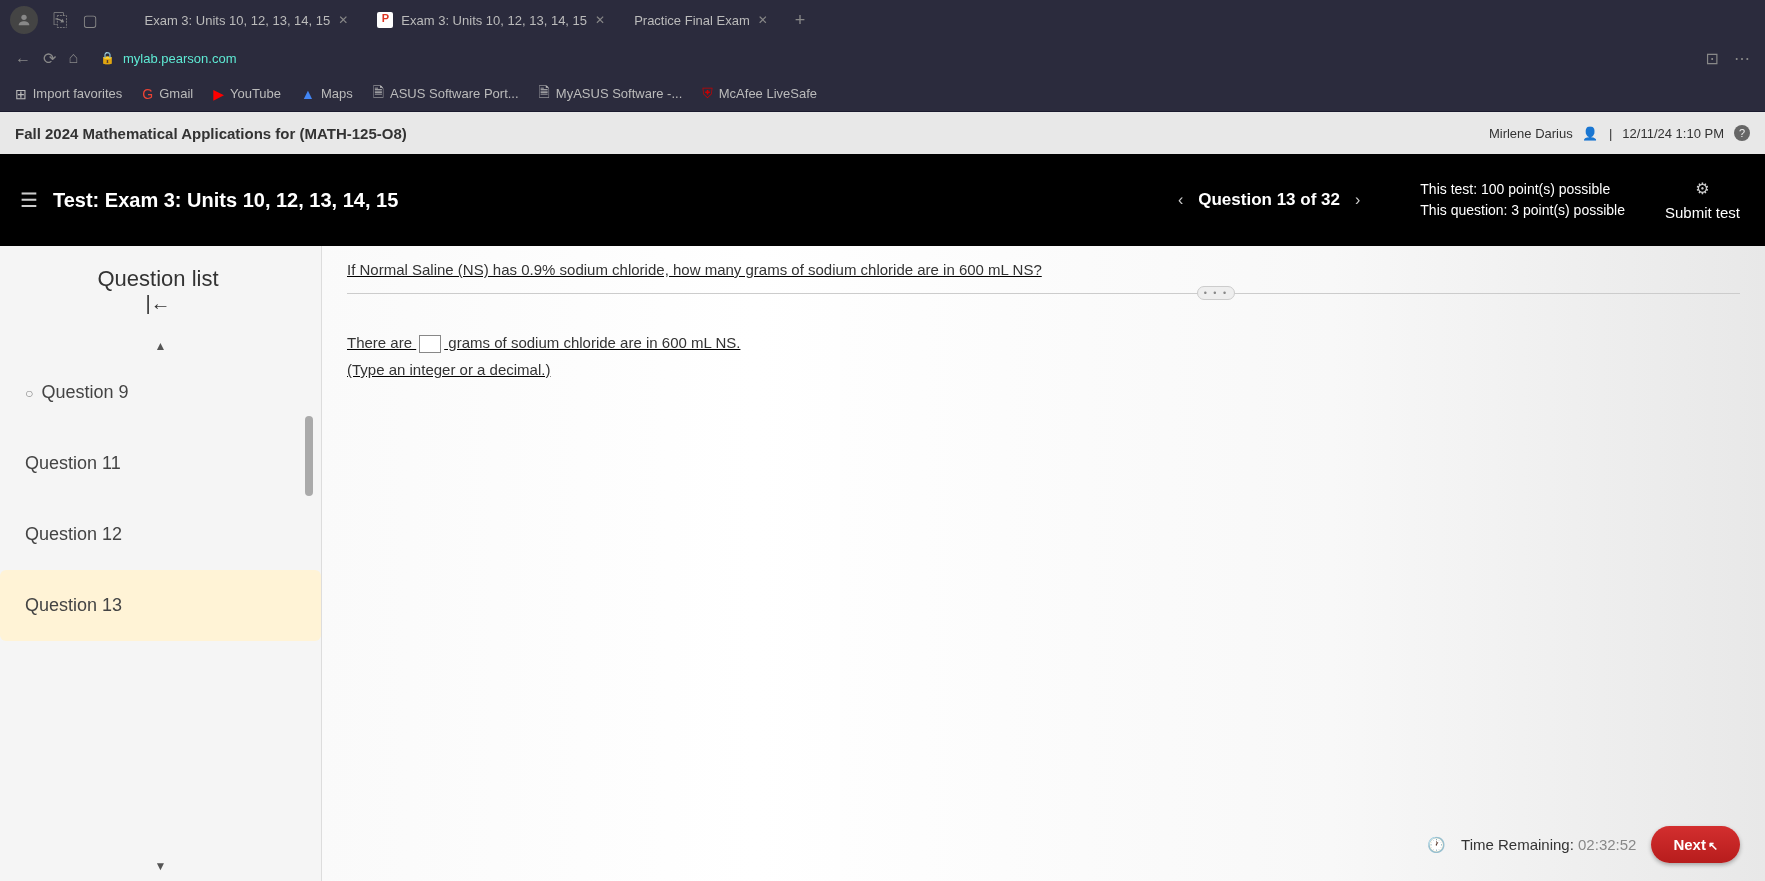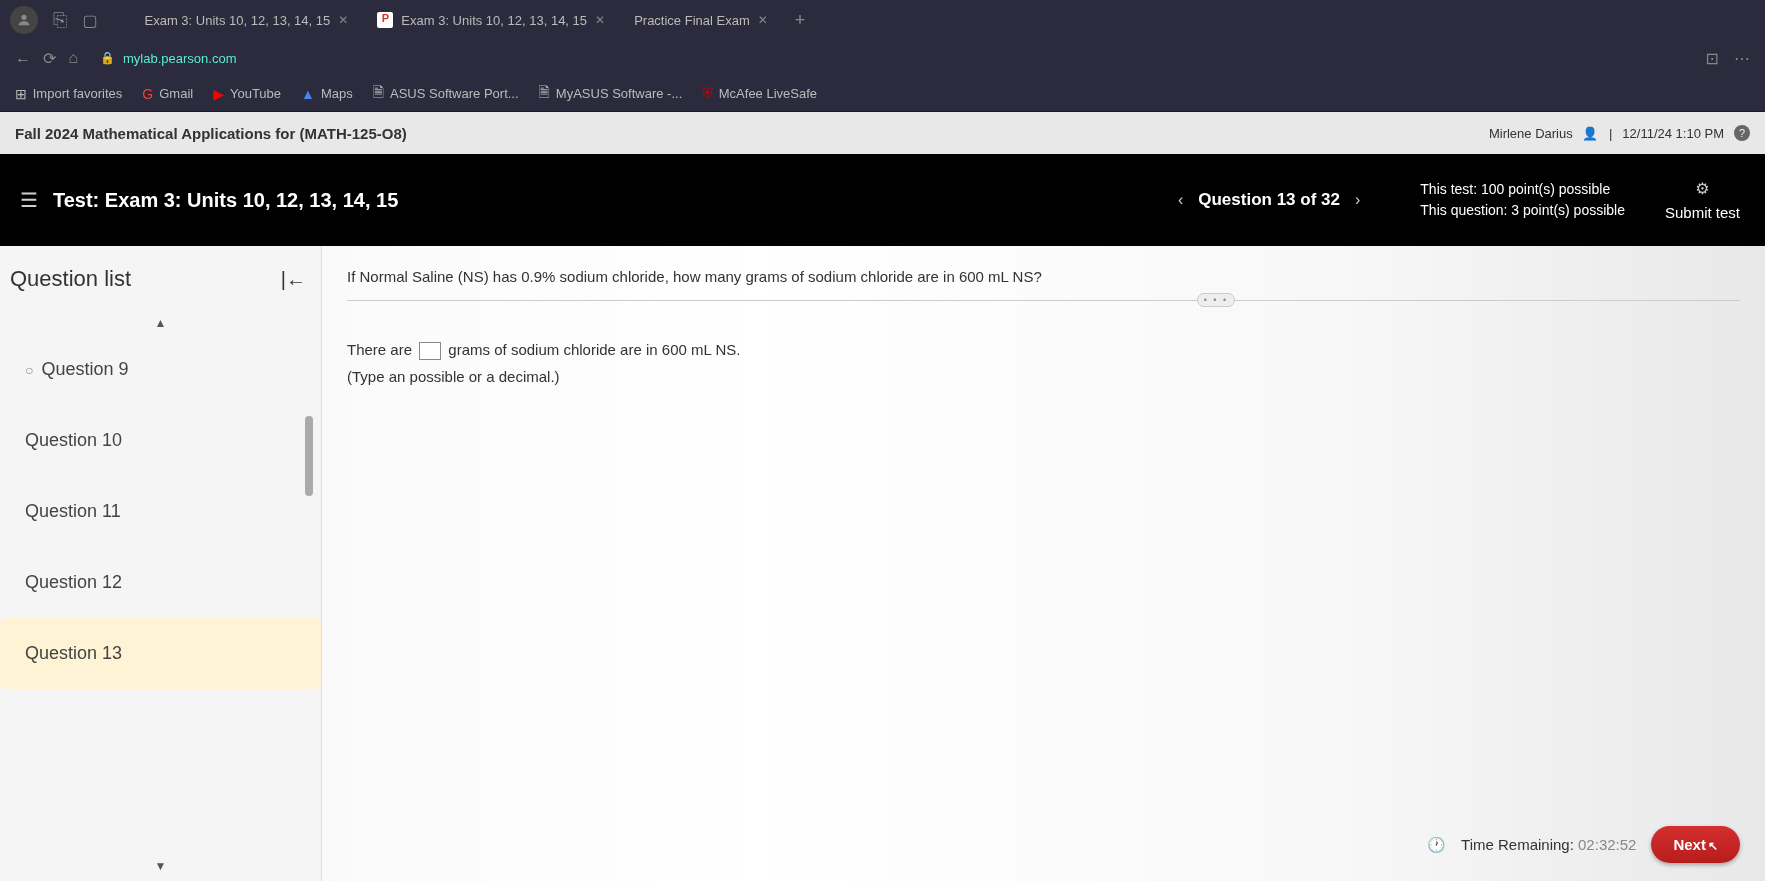--- a/index.html
+++ b/index.html
@@ -43,32 +43,32 @@
     .q-arrow { color: #ccc; font-size: 16px; cursor: pointer; }
     .q-text { font-size: 17px; font-weight: bold; }
     .test-info { margin-left: 60px; font-size: 14px; line-height: 1.5; }
     .submit-area { display: flex; flex-direction: column; align-items: center; gap: 6px; margin-left: 40px; margin-right: 5px; }
     .gear-icon { font-size: 16px; color: #ccc; }
     .submit-text { font-size: 15px; }
     
     .main-content { display: flex; height: calc(100% - 246px); background: #fff; }
     
     .sidebar { width: 322px; background: #f5f5f5; border-right: 1px solid #ddd; position: relative; }
-    .sidebar-header { display: flex; align-items: center; justify-content: space-between; padding: 20px 15px 20px 10px; }
+    .sidebar-header { display: flex; align-items: center; justify-content: space-between; padding: 20px 15px 20px 10px; flex-direction: column; }
     .qlist-title { font-size: 22px; color: #333; }
     .collapse-icon { font-size: 20px; color: #333; cursor: pointer; }
     .scroll-up { text-align: center; color: #555; font-size: 12px; padding: 4px; cursor: pointer; }
     .q-items { }
     .q-item { padding: 25px 15px 25px 25px; font-size: 18px; color: #444; cursor: pointer; display: flex; align-items: center; gap: 8px; }
     .q-item.active { background: #fff3d6; border-radius: 6px; }
     .q-marker { color: #888; font-size: 14px; }
     .scrollbar { position: absolute; right: 8px; top: 170px; width: 8px; height: 80px; background: #aaa; border-radius: 4px; }
     .scroll-down { position: absolute; bottom: 8px; width: 100%; text-align: center; color: #555; font-size: 12px; cursor: pointer; }
     
-    .question-area { flex: 1; padding: 22px 25px; position: relative; background: linear-gradient(90deg, #fafafa 0%, #fff 30%, #f8f8f8 70%, #e8e8e8 100%); }
+    .question-area { flex: 1; padding: 15px 25px; position: relative; background: linear-gradient(90deg, #fafafa 0%, #fff 30%, #f8f8f8 70%, #e8e8e8 100%); text-decoration: underline; }
     .q-prompt { font-size: 15px; color: #333; margin-bottom: 10px; }
     .divider { border-top: 1px solid #ccc; margin: 15px 0 10px 0; position: relative; }
     .divider-handle { position: absolute; left: 61%; top: -8px; background: #eee; border: 1px solid #ccc; border-radius: 10px; padding: 1px 6px; font-size: 9px; color: #888; letter-spacing: 2px; }
     .answer-line { font-size: 15px; color: #333; margin-top: 35px; line-height: 1.8; }
     .answer-input { width: 22px; height: 18px; border: 1.5px solid #888; background: #fff; display: inline-block; vertical-align: middle; margin: 0 3px; }
     .hint-text { font-size: 15px; color: #333; }
     
     .footer { position: absolute; bottom: 18px; right: 25px; display: flex; align-items: center; gap: 15px; }
     .clock-icon { color: #555; font-size: 15px; }
     .time-label { font-size: 15px; color: #333; }
@@ -191,23 +191,20 @@
       <span class="qlist-title">Question list</span>
       <span class="collapse-icon">|←</span>
     </div>
     <div class="scroll-up">▲</div>
     <div class="q-items">
       <div class="q-item">
         <span class="q-marker">○</span>
         <span>Question 9</span>
       </div>
       <div class="q-item">
-        <span>Question 10</span>
-      </div>
-      <div class="q-item">
         <span>Question 11</span>
       </div>
       <div class="q-item">
         <span>Question 12</span>
       </div>
       <div class="q-item active">
         <span>Question 13</span>
       </div>
     </div>
     <div class="scrollbar"></div>
@@ -215,21 +212,21 @@
   </div>
 
   <div class="question-area">
     <div class="q-prompt">If Normal Saline (NS) has 0.9% sodium chloride, how many grams of sodium chloride are in 600 mL NS?</div>
     <div class="divider">
       <span class="divider-handle">• • •</span>
     </div>
     <div class="answer-line">
       <span>There are </span><input class="answer-input" style=""><span> grams of sodium chloride are in 600 mL NS.</span>
       <br>
-      <span class="hint-text">(Type an possible or a decimal.)</span>
+      <span class="hint-text">(Type an integer or a decimal.)</span>
     </div>
 
     <div class="footer">
       <span class="clock-icon">🕐</span>
       <span class="time-label">
         <span>Time Remaining:</span>
         <span class="time-value">02:32:52</span>
       </span>
       <div class="next-btn">
         <span>Next</span><span class="cursor-icon">↖</span>

